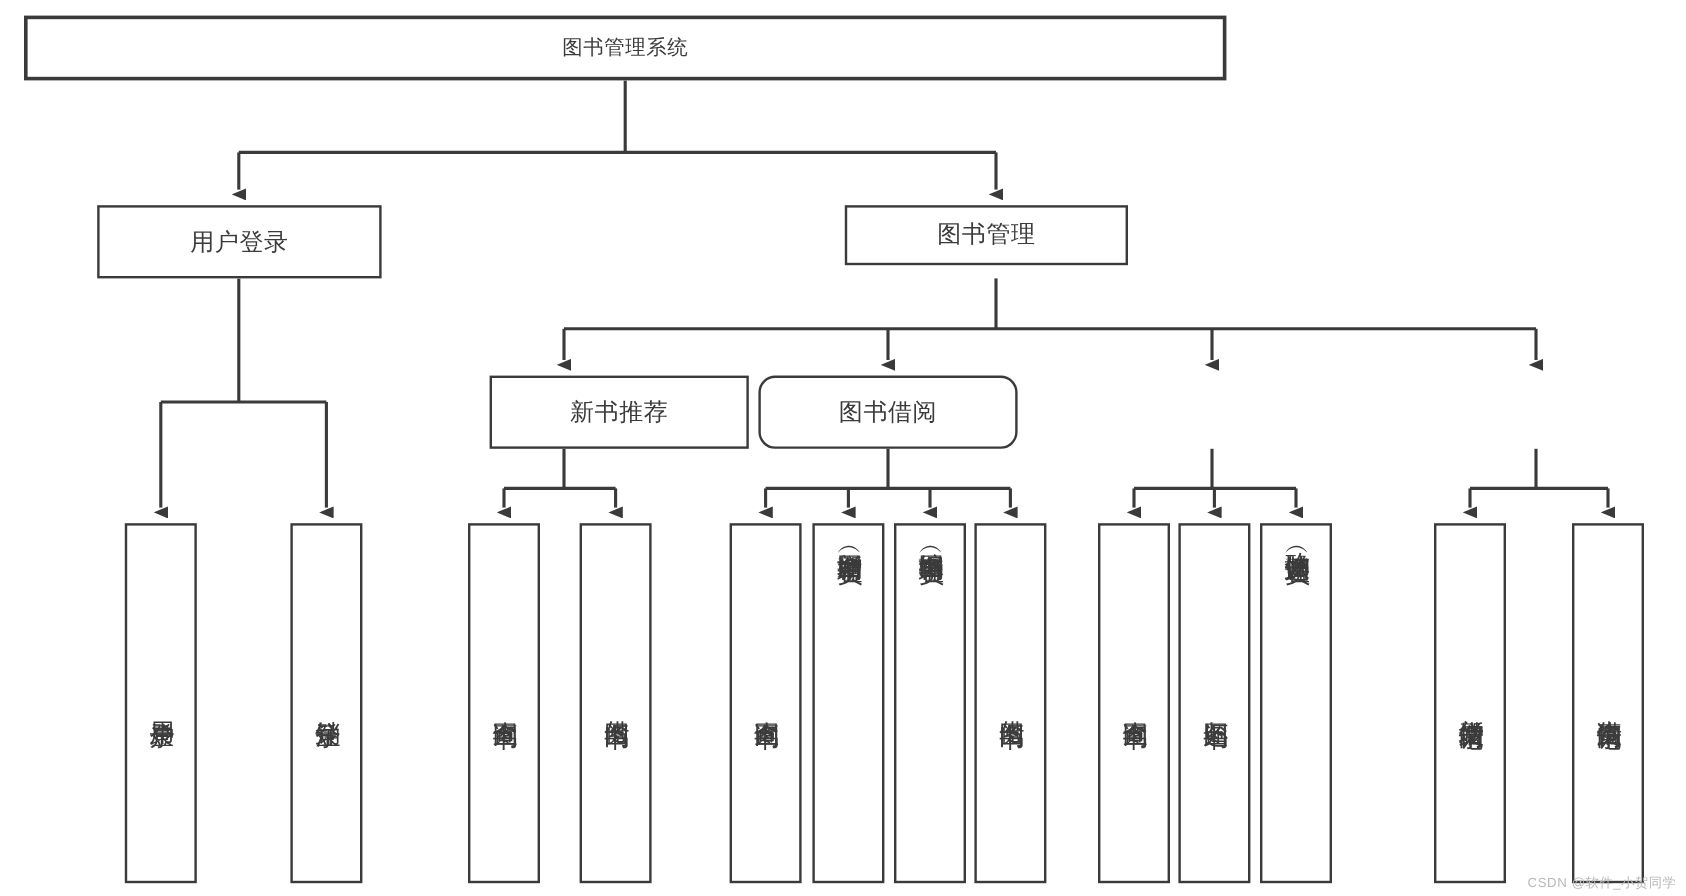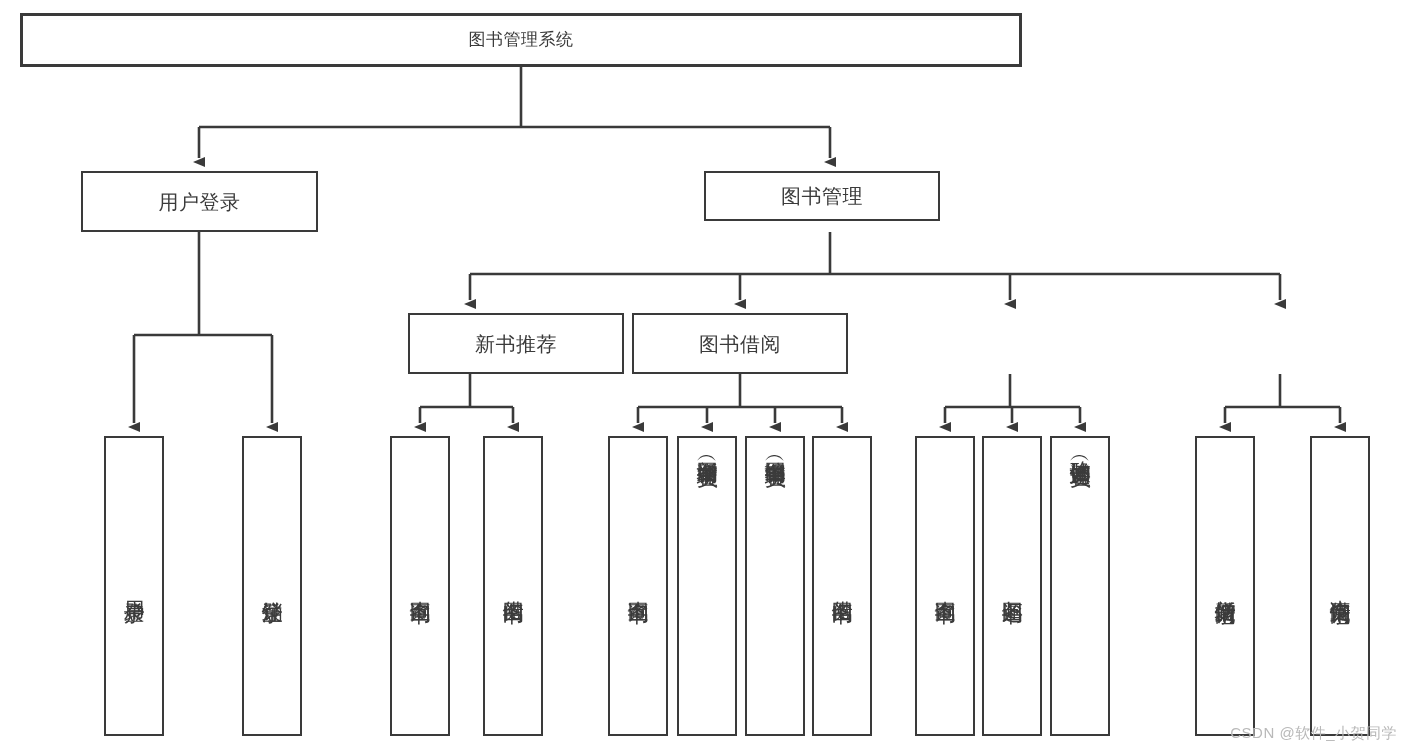--- a/index.html
+++ b/index.html
@@ -18,21 +18,21 @@
   .node.level1 .lbl,.node.level2 .lbl{font-size:20px;}
 
   .leaf{position:absolute;box-sizing:border-box;background:#ffffff;
         border:2.5px solid #3a3a3a;display:flex;align-items:flex-start;
         justify-content:center;padding-top:6px;overflow:hidden;}
   .leaf .vlbl{writing-mode:vertical-rl;text-orientation:upright;
               font-size:21px;line-height:1.06;letter-spacing:1px;
               color:#3b3b3b;white-space:nowrap;}
   .leaf.center{align-items:center;padding-top:0;}
 
-  #watermark{position:absolute;right:8px;bottom:4px;font-size:15px;
+  #watermark{position:absolute;right:8px;bottom:4px;font-size:11px;
              color:#b9b9b9;letter-spacing:.5px;white-space:nowrap;}
 </style>
 </head>
 <body>
 
 <div id="canvas">
 
   <svg id="wires" viewBox="0 0 1405 747">
     <defs>
       <marker id="arrow" markerWidth="10" markerHeight="12" refX="1" refY="6" orient="auto" markerUnits="userSpaceOnUse">
@@ -90,21 +90,21 @@
   <div class="node level1" style="left:81px;top:171px;width:237px;height:61px;">
     <span class="lbl">用户登录</span>
   </div>
   <div class="node level1" style="left:704px;top:171px;width:236px;height:50px;align-items:center;">
     <span class="lbl">图书管理</span>
   </div>
 
   <div class="node level2" style="left:362px;top:313px;width:216px;height:61px;margin-left:46px;">
     <span class="lbl">新书推荐</span>
   </div>
-  <div class="node level2" style="left:632px;top:313px;width:216px;height:61px;">
+  <div class="node level2" style="left:632px;top:313px;width:216px;height:61px;border-radius:14px;">
     <span class="lbl">图书借阅</span>
   </div>
 
   <div class="leaf center" style="left:104px;top:436px;width:60px;height:300px;">
     <span class="vlbl">用户登录</span>
   </div>
   <div class="leaf center" style="left:242px;top:436px;width:60px;height:300px;">
     <span class="vlbl">注销登录</span>
   </div>
 

